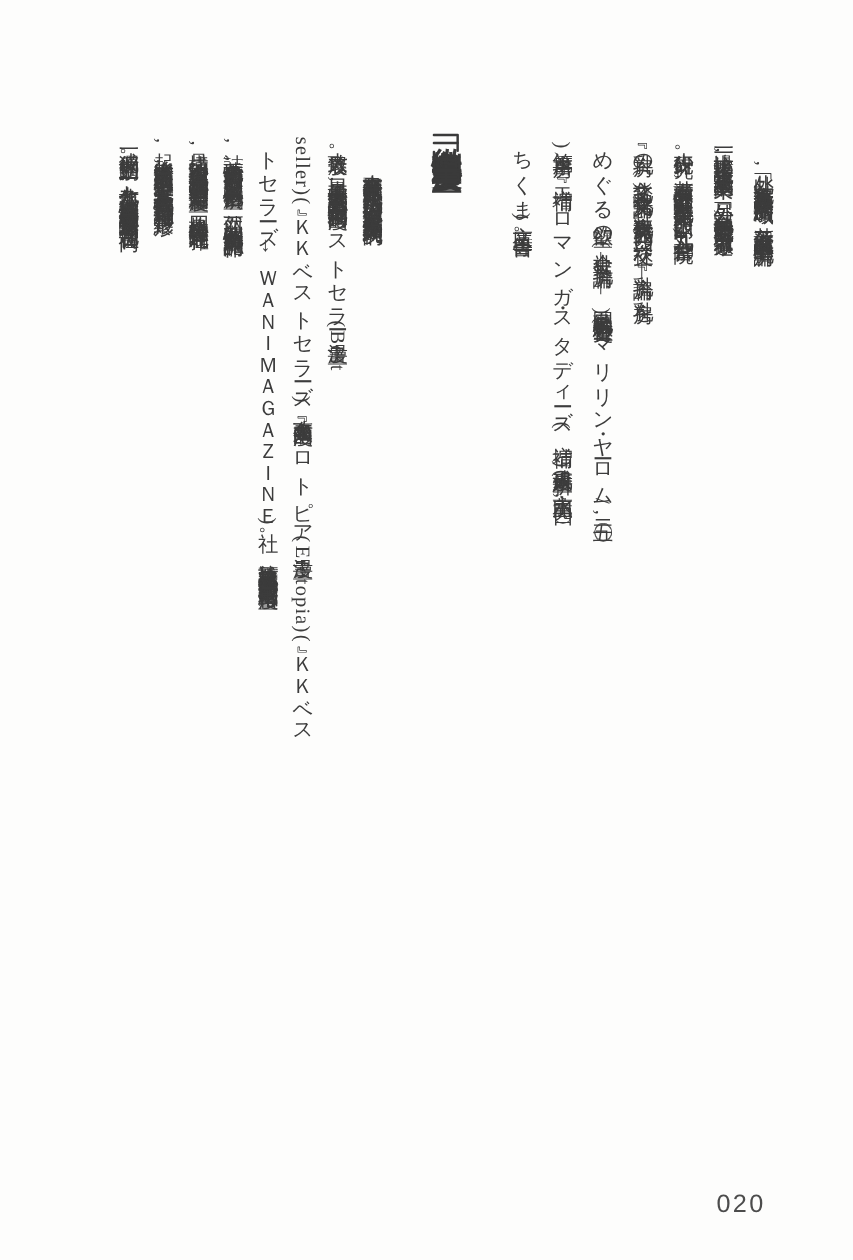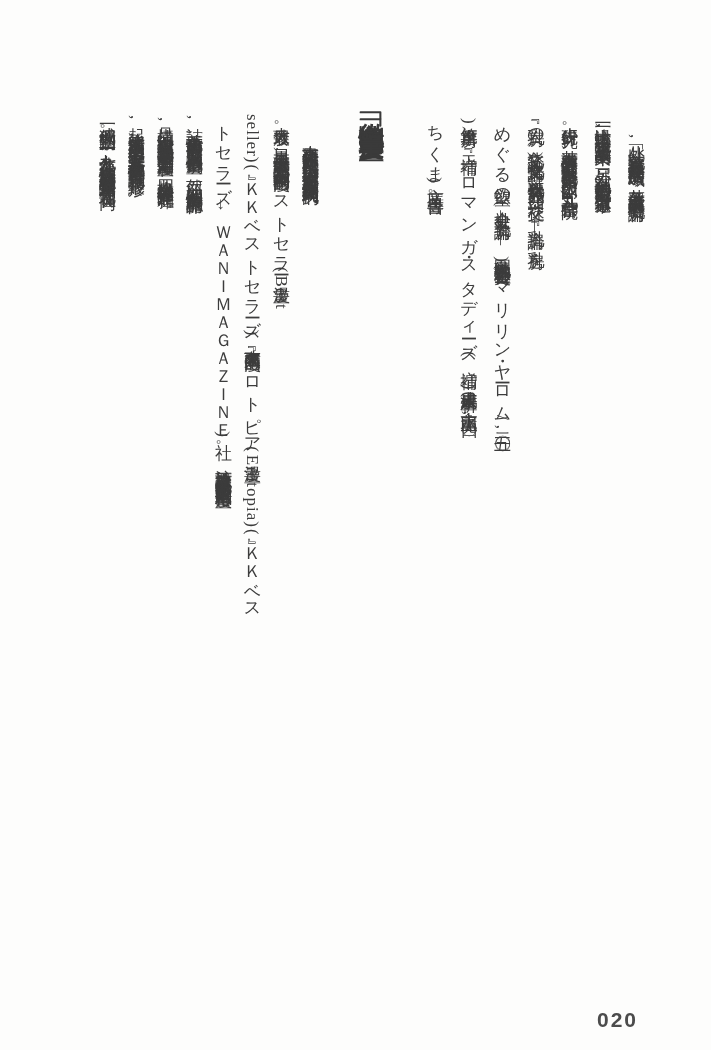--- a/index.html
+++ b/index.html
@@ -47,25 +47,24 @@
     right: 386px;
     height: 784px;
     line-height: 29px;
     letter-spacing: 1px;
   }
   .page-number {
     position: absolute;
     left: 597px;
     top: 992px;
     font-family: "Liberation Sans", "DejaVu Sans", sans-serif;
-    font-weight: bold;
+    font-weight: normal;
     font-size: 21px;
     letter-spacing: 2px;
     color: #4c4c4c;
-    margin-top: 16px;
   }
 </style>
 </head>
 <body>
 
 <div class="page">
 
   <div class="vtext body-para para-1">　此外,「乳房論」在漫畫界是一門非常活絡的領域。若各位讀者能與自己心中的「乳房論」
 一邊比較一邊讀下去,將是筆者最大的榮幸。另外,在「乳房」的視覺表現方面,筆者亦做過不
 少先行研究。若讀者有興趣的話,可以參考『乳房美術館』(銀四郎/一九九九,京都書院)、

